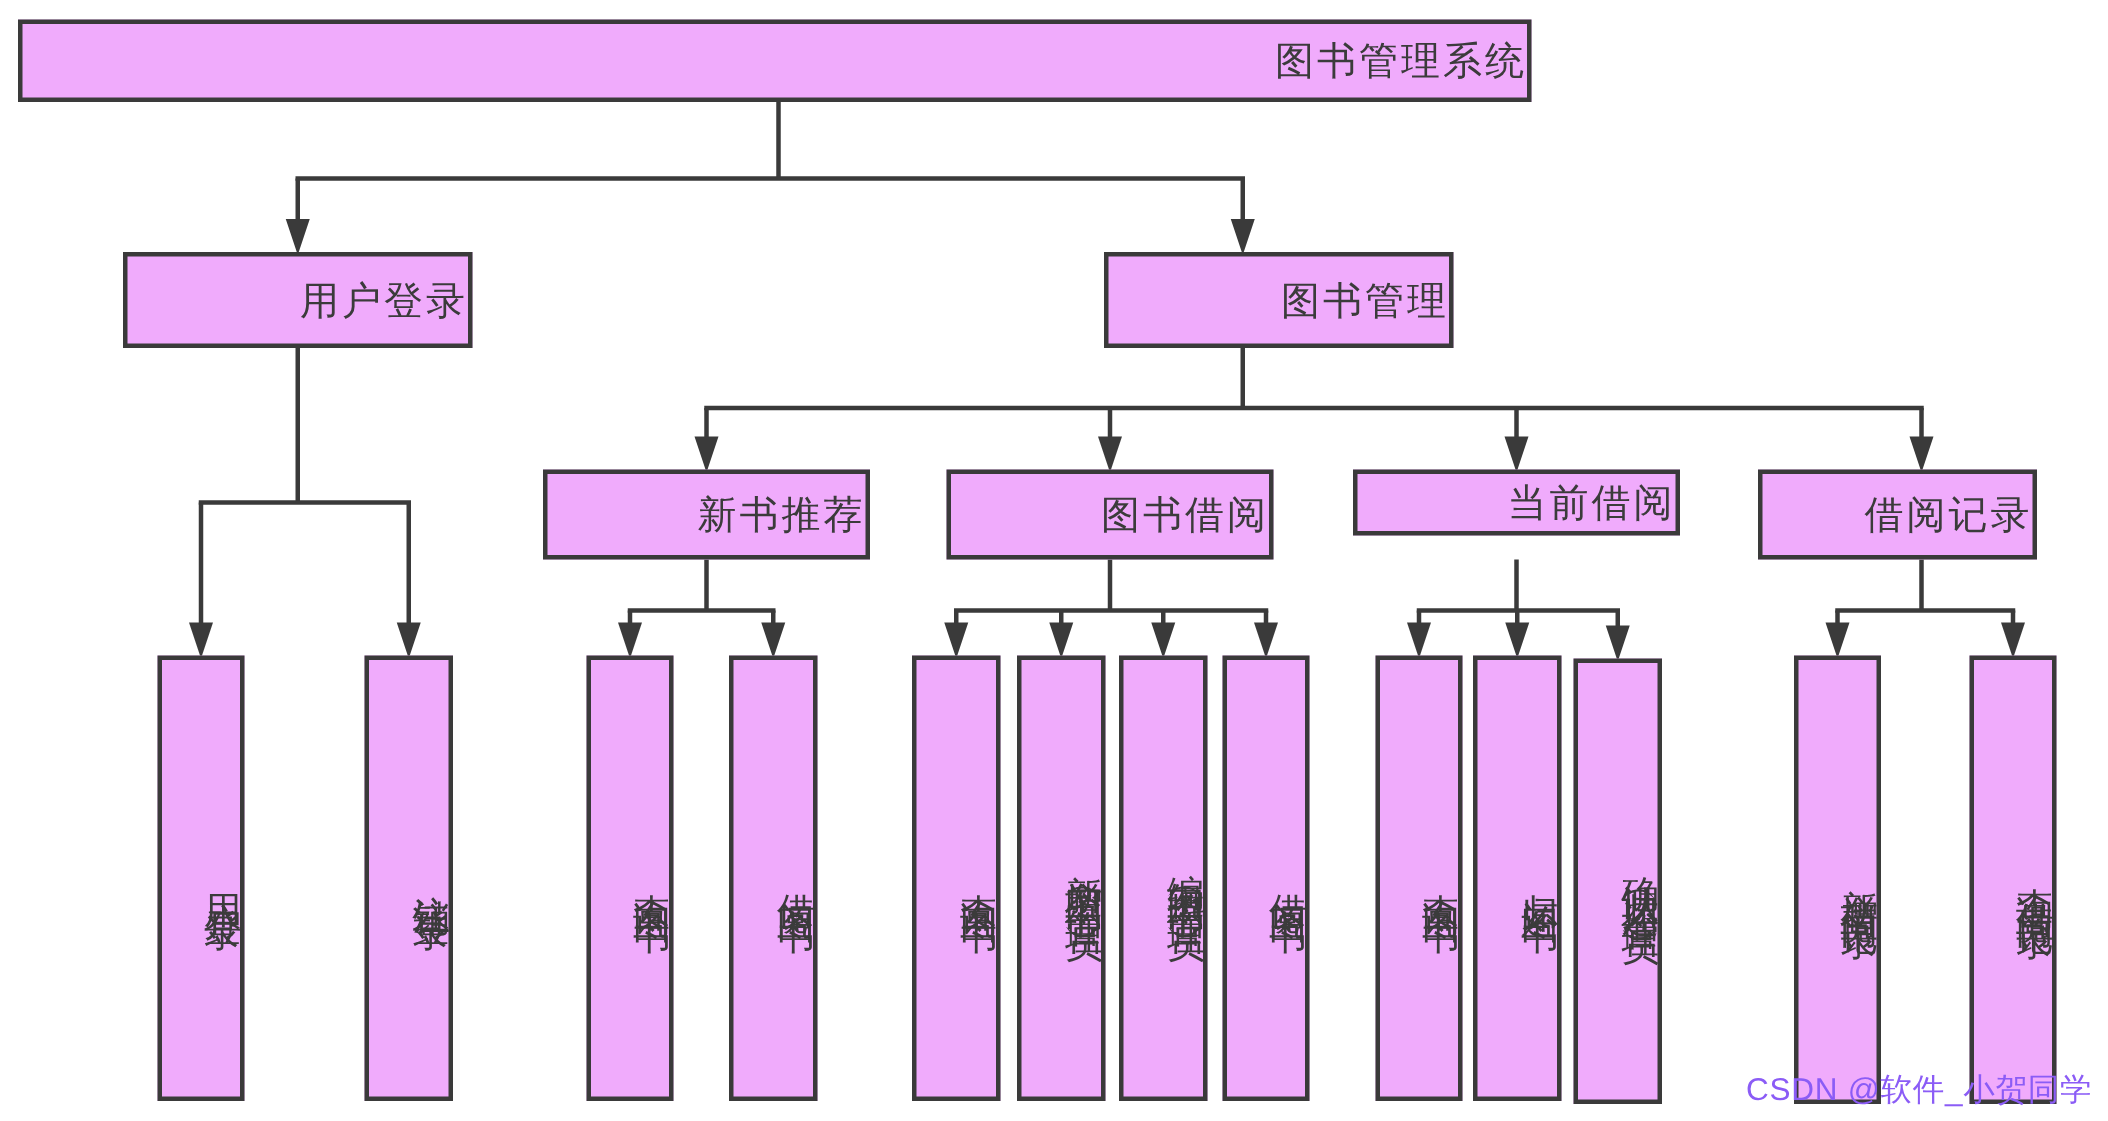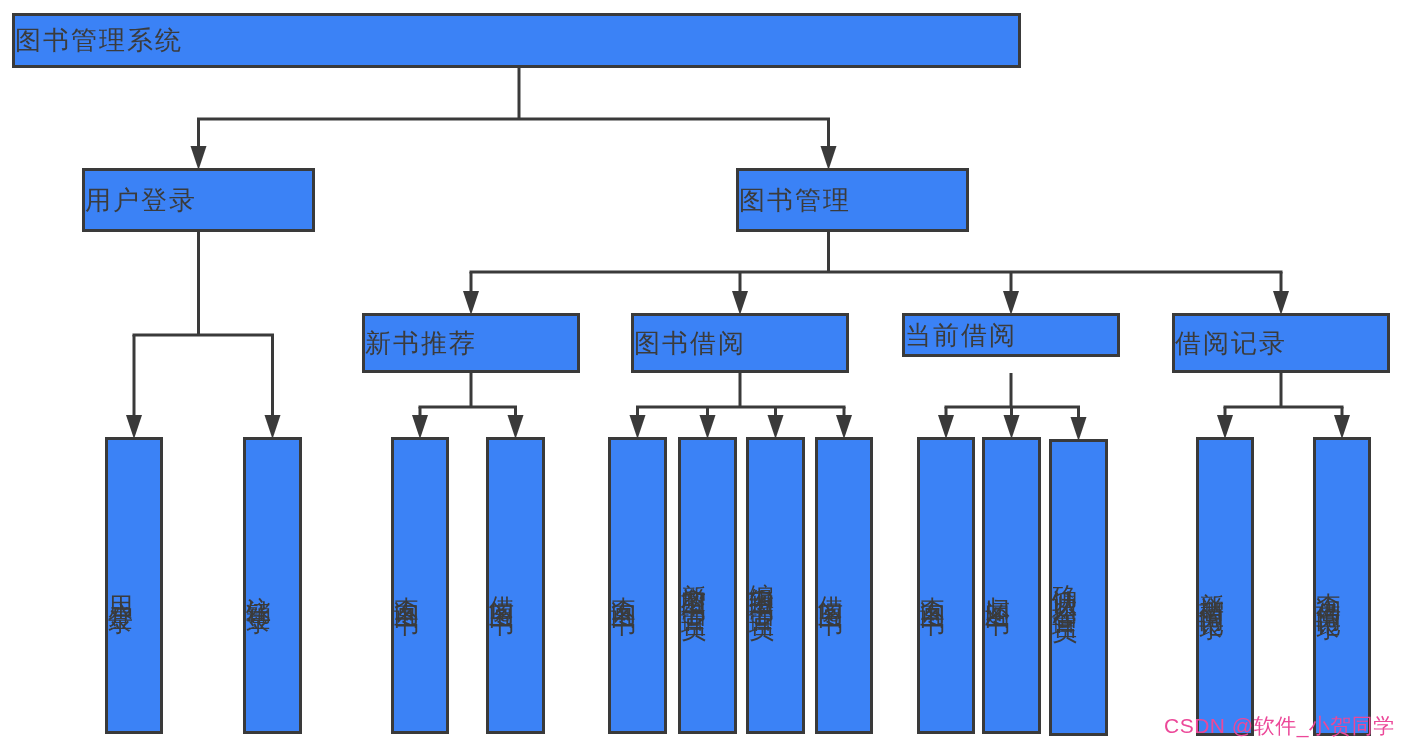--- a/index.html
+++ b/index.html
@@ -19,25 +19,25 @@
   #connectors {
     position: absolute;
     left: 0;
     top: 0;
     z-index: 1;
   }
   #nodes { position: absolute; left: 0; top: 0; width: 100%; height: 100%; z-index: 2; pointer-events: none; }
   .node {
     position: absolute;
     box-sizing: border-box;
-    background: #3b82f6;
+    background: #f0abfc;
     border: 3px solid #3a3a3a;
     display: flex;
     align-items: center;
-    justify-content: flex-start;
+    justify-content: flex-end;
     color: #3b3b3b;
   }
   .node.horizontal span {
     font-size: 26px;
     letter-spacing: 2px;
     white-space: nowrap;
   }
   .node.vertical span {
     writing-mode: vertical-rl;
     text-orientation: mixed;
@@ -46,21 +46,21 @@
     letter-spacing: 5px;
     white-space: nowrap;
   }
   #watermark {
     position: absolute;
     left: 1164px;
     top: 712px;
     z-index: 3;
     font-size: 21px;
     letter-spacing: 0.5px;
-    color: #ec4899;
+    color: #8b5cf6;
     white-space: nowrap;
   }
 </style>
 </head>
 <body>
 
 <div id="canvas">
   <svg id="connectors" width="1405" height="747">
       <line x1="519" y1="68" x2="519" y2="119" stroke="#3a3a3a" stroke-width="3"></line>
       <line x1="197" y1="119" x2="830" y2="119" stroke="#3a3a3a" stroke-width="3"></line>
@@ -127,21 +127,21 @@
       </div>
       <div class="node horizontal" style="left: 362px; top: 313px; width: 218px; height: 60px;">
         <span>新书推荐</span>
       </div>
       <div class="node horizontal" style="left: 631px; top: 313px; width: 218px; height: 60px;">
         <span>图书借阅</span>
       </div>
       <div class="node horizontal" style="left: 902px; top: 313px; width: 218px; height: 44px;">
         <span>当前借阅</span>
       </div>
-      <div class="node horizontal" style="left: 1172px; top: 313px; width: 218px; height: 60px;">
+      <div class="node horizontal" style="left: 1172px; top: 313px; width: 186px; height: 60px;">
         <span>借阅记录</span>
       </div>
       <div class="node vertical" style="left: 105px; top: 437px; width: 58px; height: 297px;">
         <span>用户登录</span>
       </div>
       <div class="node vertical" style="left: 243px; top: 437px; width: 59px; height: 297px;">
         <span>注销登录</span>
       </div>
       <div class="node vertical" style="left: 391px; top: 437px; width: 58px; height: 297px;">
         <span>查询图书</span>

